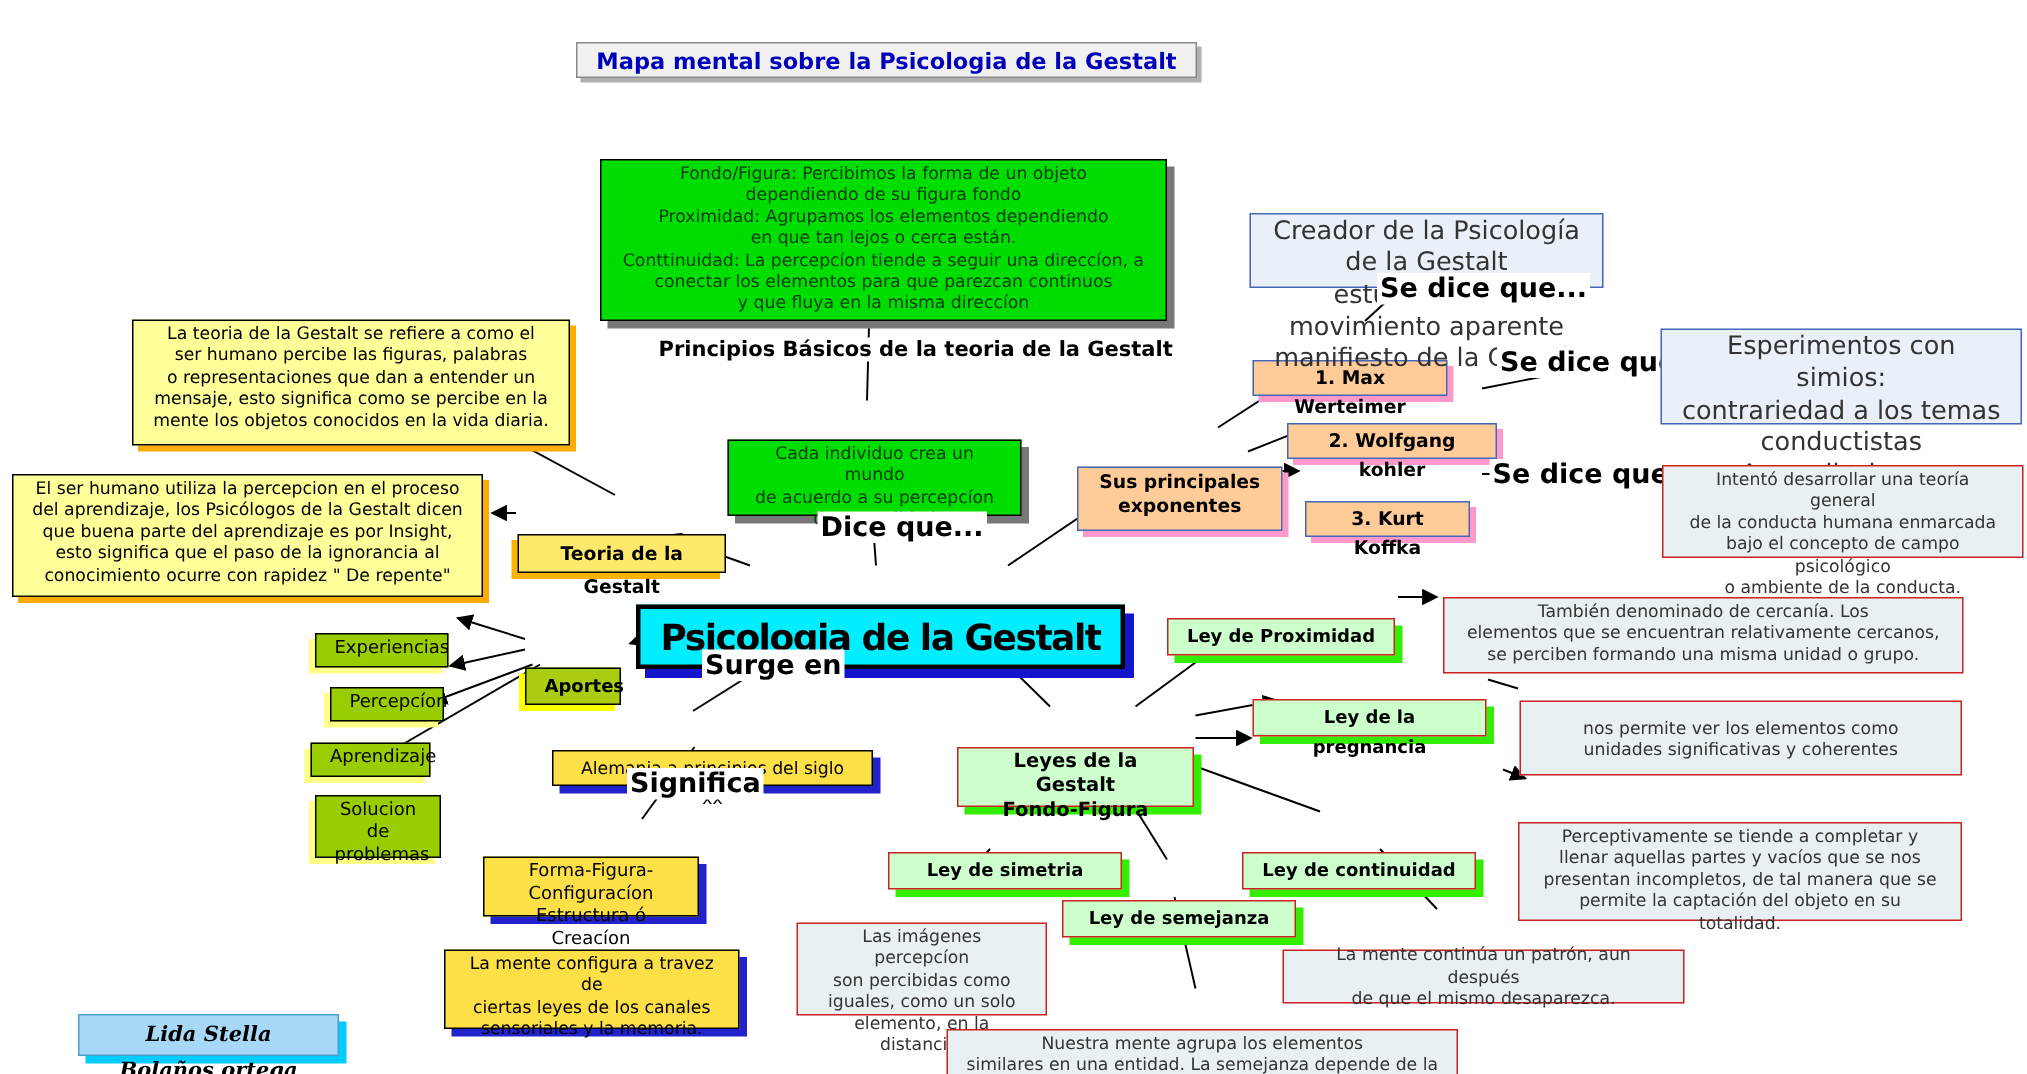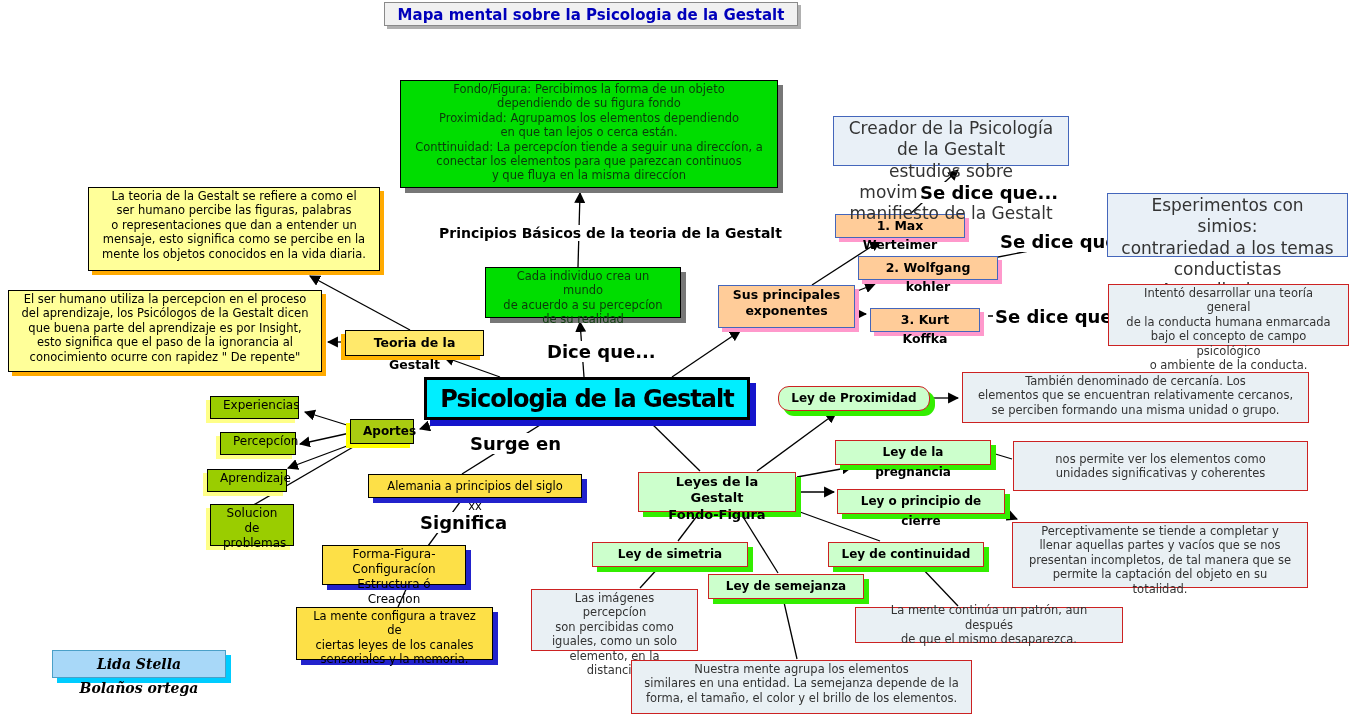--- a/index.html
+++ b/index.html
@@ -1,20 +1,20 @@
 <!DOCTYPE html>
 <html><head>
 <meta charset="utf-8">
 <style>
   html,body{margin:0;padding:0;background:#fff;}
   #canvas{position:relative;width:1351px;height:716px;background:#ffffff;overflow:hidden;
           font-family:"DejaVu Sans","Liberation Sans",sans-serif;}
   svg.edges{position:absolute;left:0;top:0;width:1351px;height:716px;pointer-events:none;}
   .node{position:absolute;box-sizing:border-box;text-align:center;white-space:pre-line;
-        line-height:1.25;color:#000;padding:1px 12px;}
+        line-height:1.25;color:#000;padding:1px 12px;margin-top:26px;}
   .title{background:#f1f1f1;border:1px solid #8a8a8a;box-shadow:3px 3px 0 #b0b0b0;
          color:#0000bb;font-weight:bold;font-size:15px;line-height:22px;}
   .green-bright{background:#00dd00;border:1.5px solid #000;box-shadow:5px 5px 0 #777;
          color:#0b3b0b;font-size:11.5px;}
   .note{background:#ffff99;border:1px solid #000;box-shadow:4px 4px 0 #ffaa00;font-size:11.5px;}
   .ynode{background:#ffe96b;border:1px solid #000;box-shadow:-4px 4px 0 #ffb300;
          font-weight:bold;font-size:12.5px;line-height:22px;}
   .main{background:#00eeff;border:3px solid #000;box-shadow:6px 6px 0 #1515cc;
         font-weight:bold;font-size:24px;letter-spacing:-1px;line-height:36px;}
   .peach{background:#ffcc99;border:1.5px solid #4466bb;box-shadow:4px 4px 0 #ff99cc;
@@ -158,30 +158,29 @@
   <div class="node purple" style="left:322px;top:545px;width:144px;height:40px;font-size:12px;">Forma-Figura-Configuracíon
 Estructura ó Creacíon</div>
 
   <div class="node purple" style="left:296px;top:607px;width:197px;height:53px;">La mente configura a travez de
 ciertas leyes de los canales
 sensoriales y la memoria.</div>
 
   <div class="node palegreen" style="left:638px;top:472px;width:158px;height:40px;font-size:13px;">Leyes de la Gestalt
 Fondo-Figura</div>
 
-  <div class="node palegreen" style="left:778px;top:386px;width:152px;height:25px;line-height:20px;border-radius:11px;">Ley de Proximidad</div>
+  <div class="node palegreen" style="left:778px;top:386px;width:152px;height:25px;line-height:20px;">Ley de Proximidad</div>
   <div class="node redbox" style="left:962px;top:372px;width:347px;height:51px;">También denominado de cercanía. Los
 elementos que se encuentran relativamente cercanos,
 se perciben formando una misma unidad o grupo.</div>
 
   <div class="node palegreen" style="left:835px;top:440px;width:156px;height:25px;line-height:20px;">Ley de la pregnancia</div>
   <div class="node redbox vcenter" style="left:1013px;top:441px;width:295px;height:50px;">nos permite ver los elementos como
 unidades significativas y coherentes</div>
 
-  <div class="node palegreen" style="left:837px;top:489px;width:168px;height:25px;line-height:20px;">Ley o principio de cierre</div>
   <div class="node redbox" style="left:1012px;top:522px;width:296px;height:66px;">Perceptivamente se tiende a completar y
 llenar aquellas partes y vacíos que se nos
 presentan incompletos, de tal manera que se
 permite la captación del objeto en su totalidad.</div>
 
   <div class="node palegreen" style="left:592px;top:542px;width:156px;height:25px;line-height:20px;">Ley de simetria</div>
   <div class="node redbox" style="left:531px;top:589px;width:167px;height:62px;">Las imágenes percepcíon
 son percibidas como
 iguales, como un solo
 elemento, en la distancia.</div>

